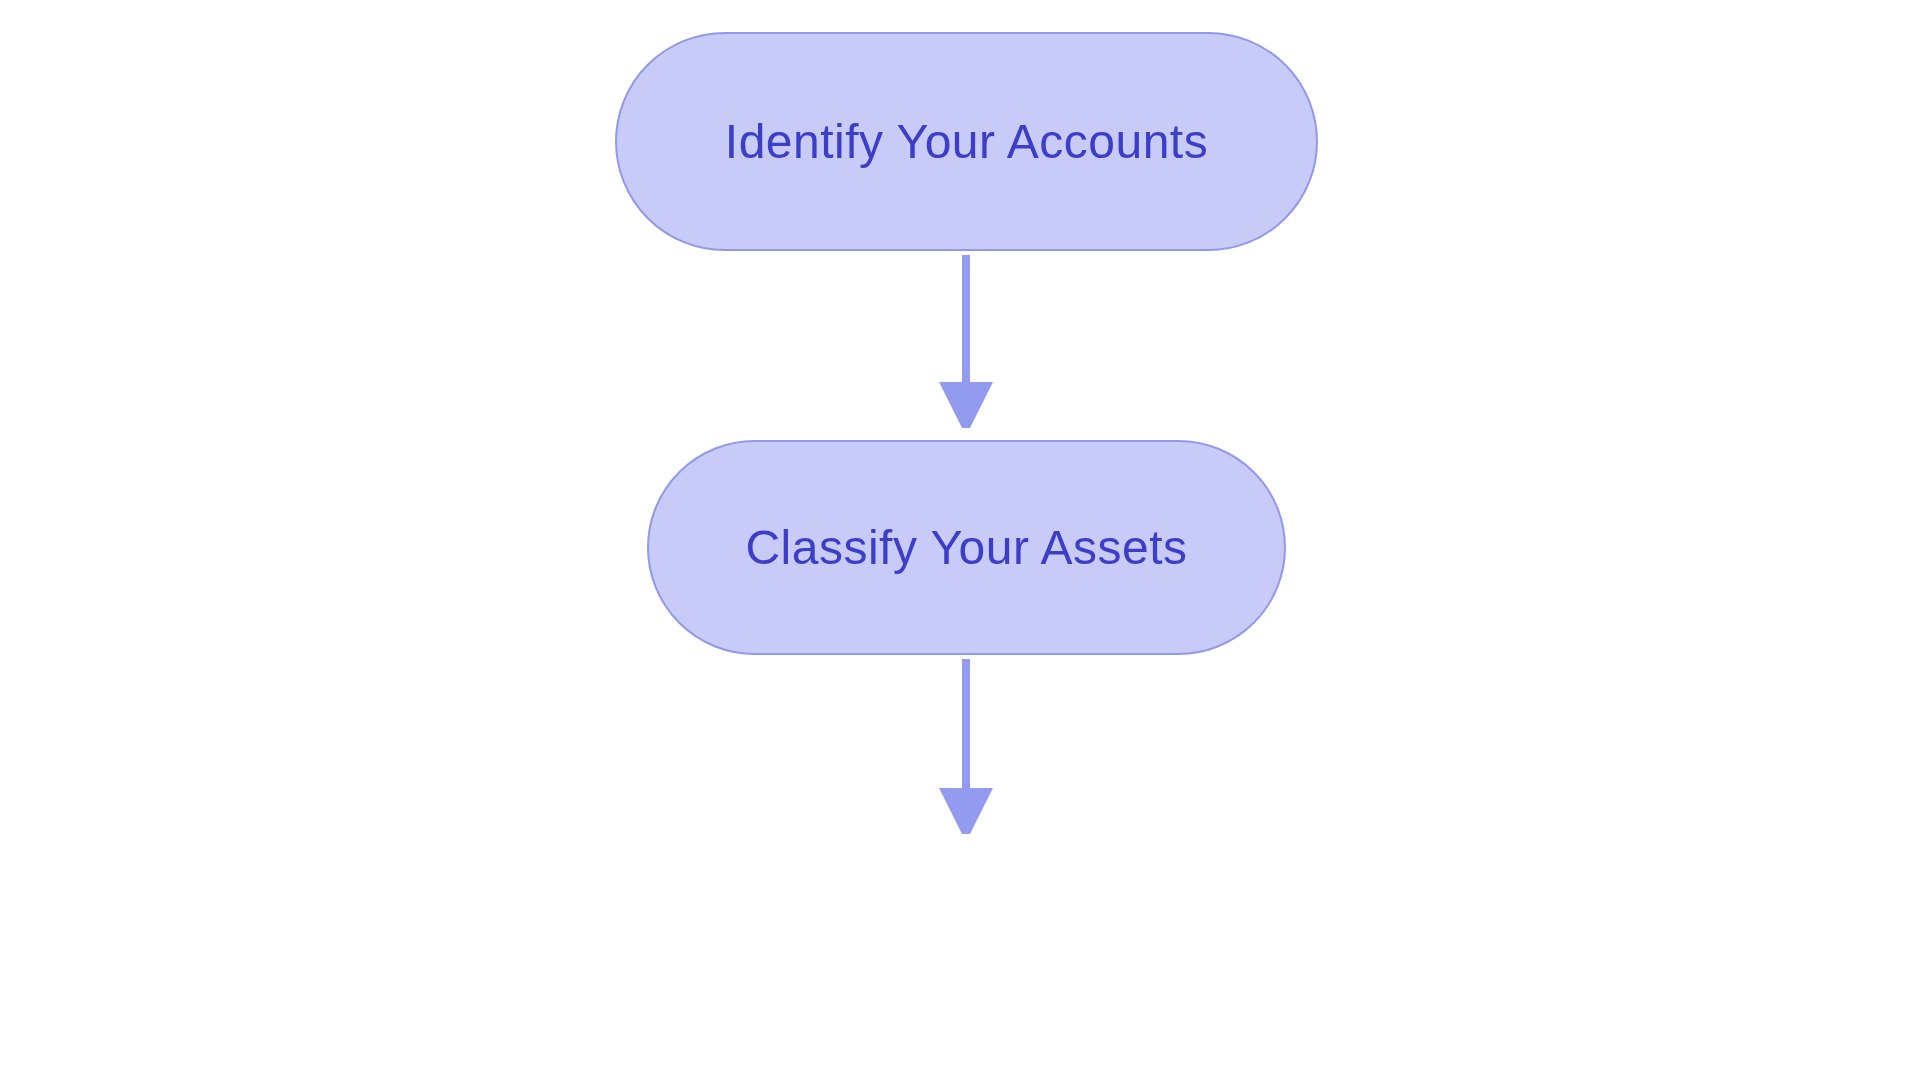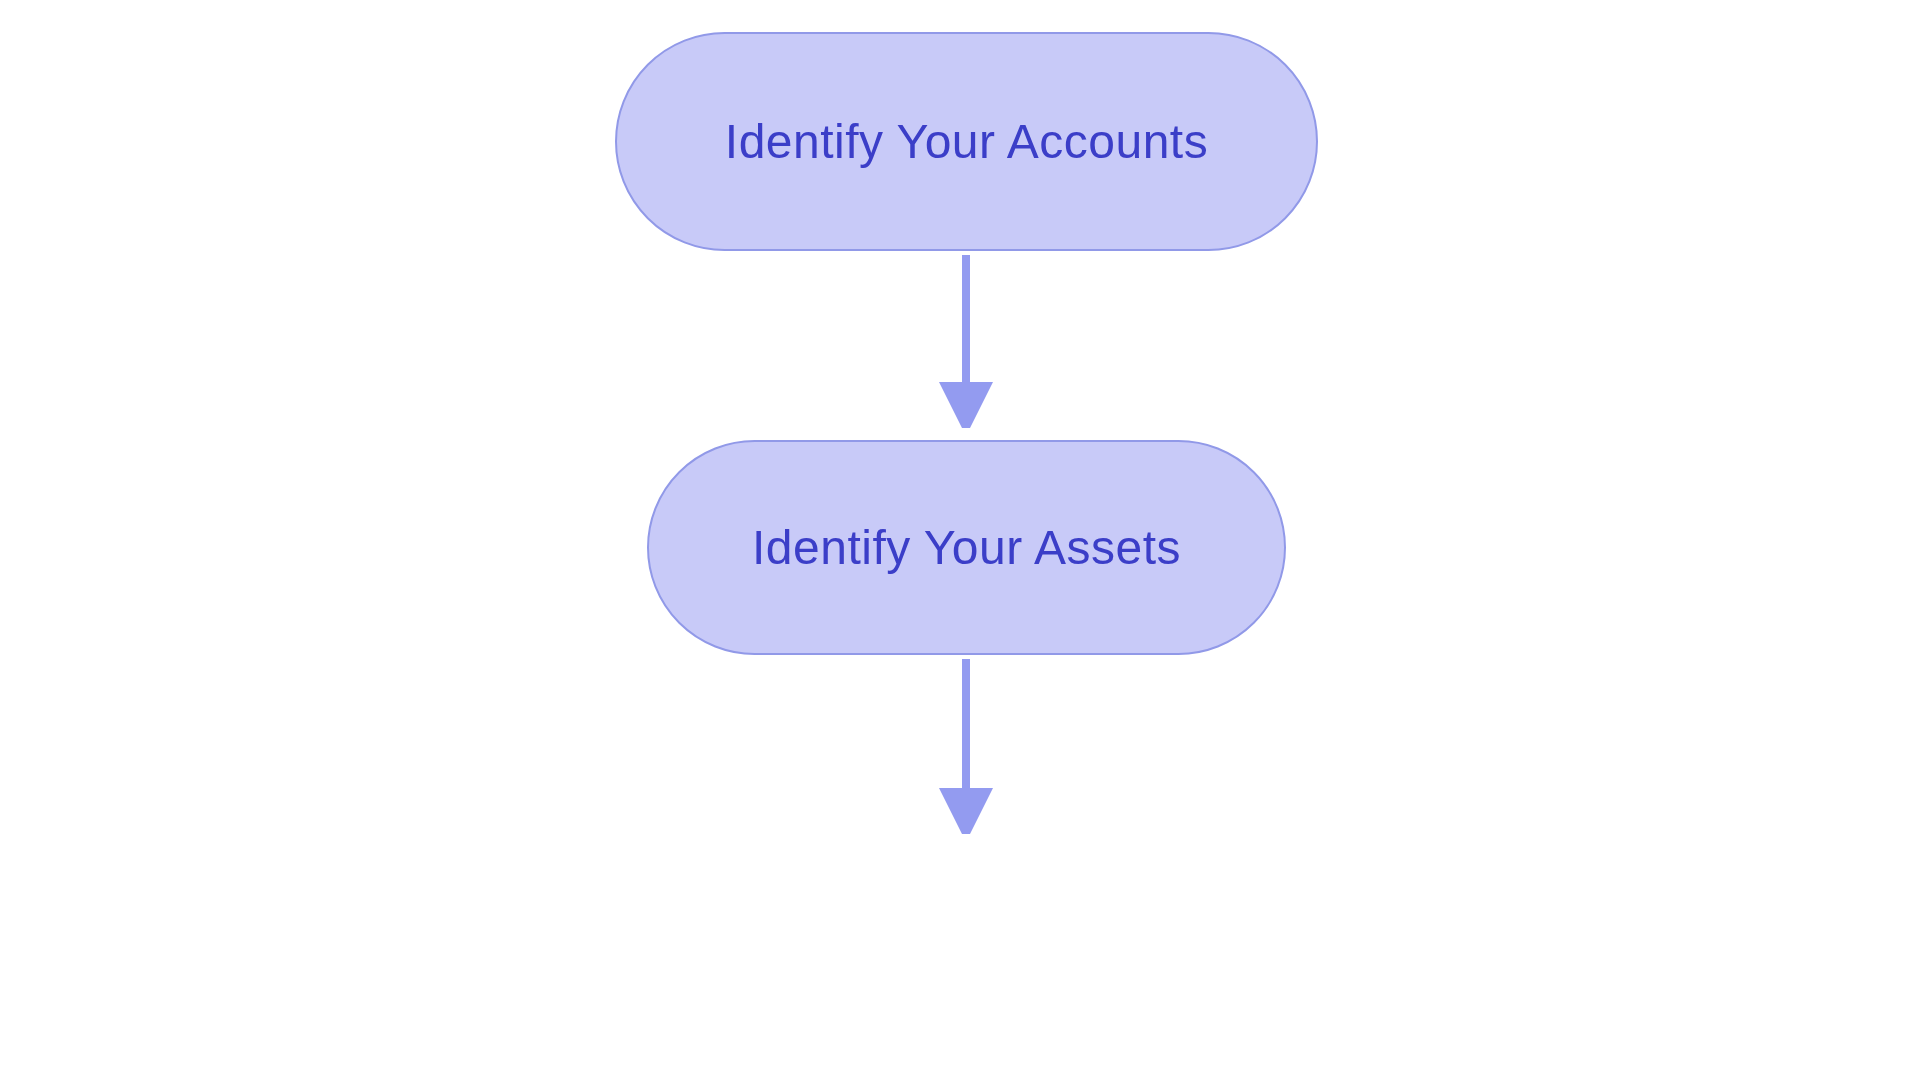--- a/index.html
+++ b/index.html
@@ -72,21 +72,21 @@
   <div class="node node-1">
     <span class="node-label">Identify Your Accounts</span>
   </div>
 
   <div class="arrow arrow-1">
     <div class="arrow-line"></div>
     <div class="arrow-head"></div>
   </div>
 
   <div class="node node-2">
-    <span class="node-label">Identify Your Assets</span>
+    <span class="node-label">Classify Your Assets</span>
   </div>
 
   <div class="arrow arrow-2">
     <div class="arrow-line"></div>
     <div class="arrow-head"></div>
   </div>
 
 
 </div>
 

